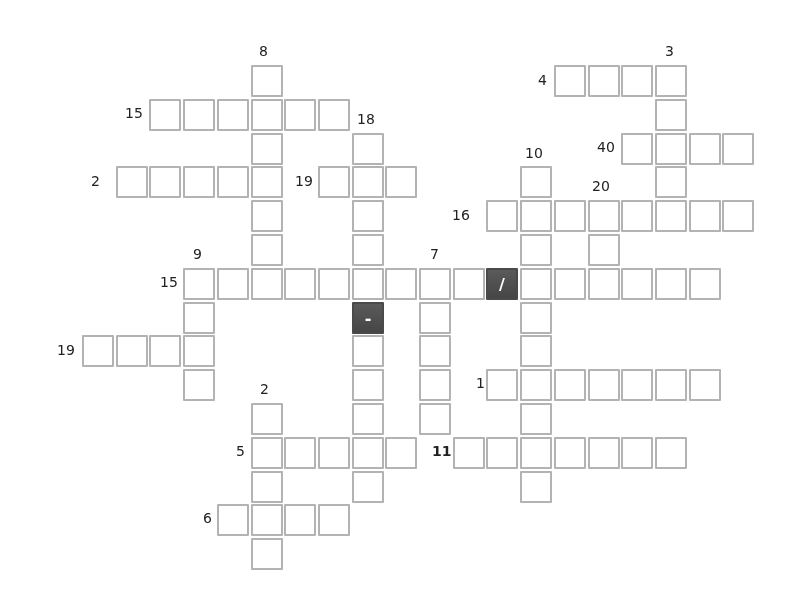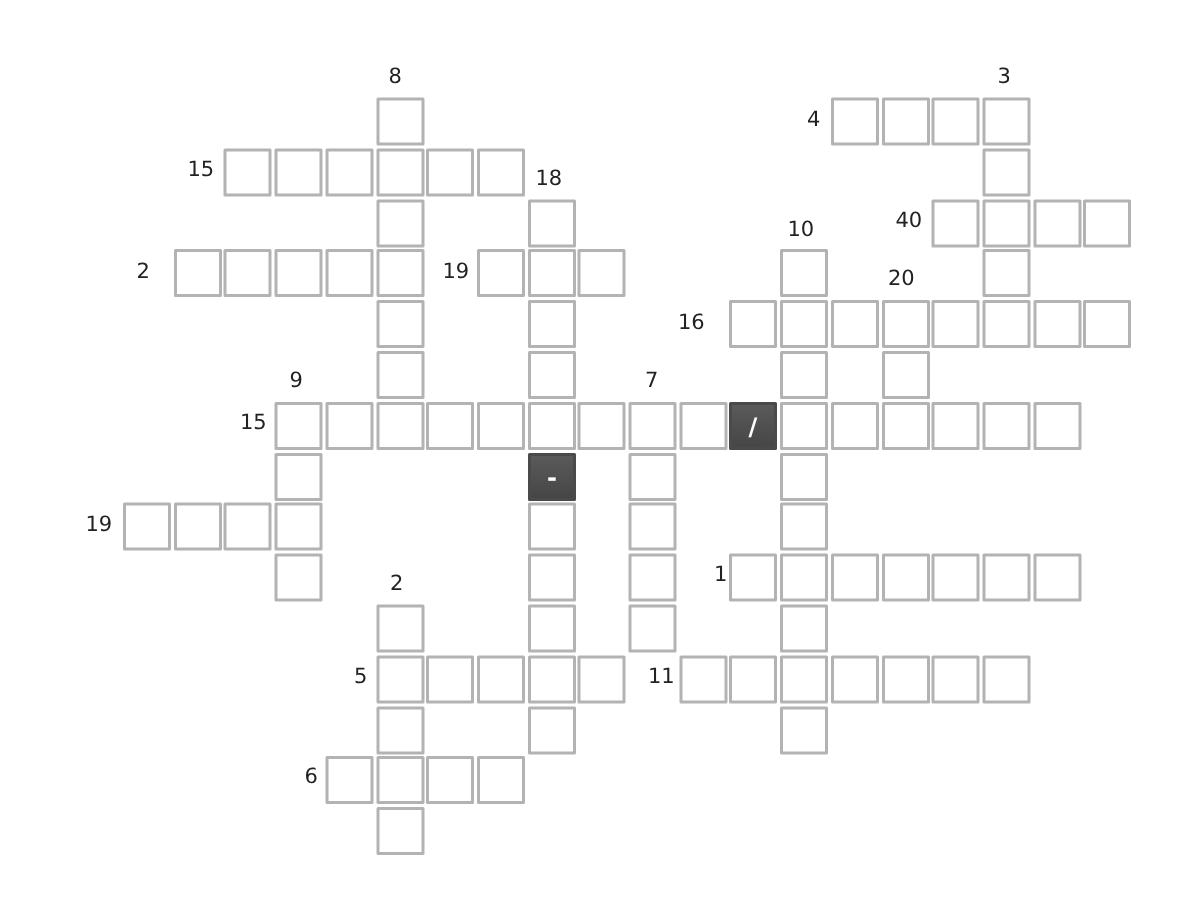--- a/index.html
+++ b/index.html
@@ -131,15 +131,15 @@
     <span class="num" style="left: 295px; top: 173px;">19</span>
     <span class="num" style="left: 592px; top: 178px;">20</span>
     <span class="num" style="left: 452px; top: 207px;">16</span>
     <span class="num" style="left: 193px; top: 246px;">9</span>
     <span class="num" style="left: 430px; top: 246px;">7</span>
     <span class="num" style="left: 160px; top: 274px;">15</span>
     <span class="num" style="left: 57px; top: 342px;">19</span>
     <span class="num" style="left: 260px; top: 381px;">2</span>
     <span class="num" style="left: 476px; top: 375px;">1</span>
     <span class="num" style="left: 236px; top: 443px;">5</span>
-    <span class="num" style="left: 432px; top: 443px;">11</span>
+    <span class="num" style="left: 432px; top: 443px; font-weight: bold;">11</span>
     <span class="num" style="left: 203px; top: 510px;">6</span>
   </div>
 
 </body></html>

